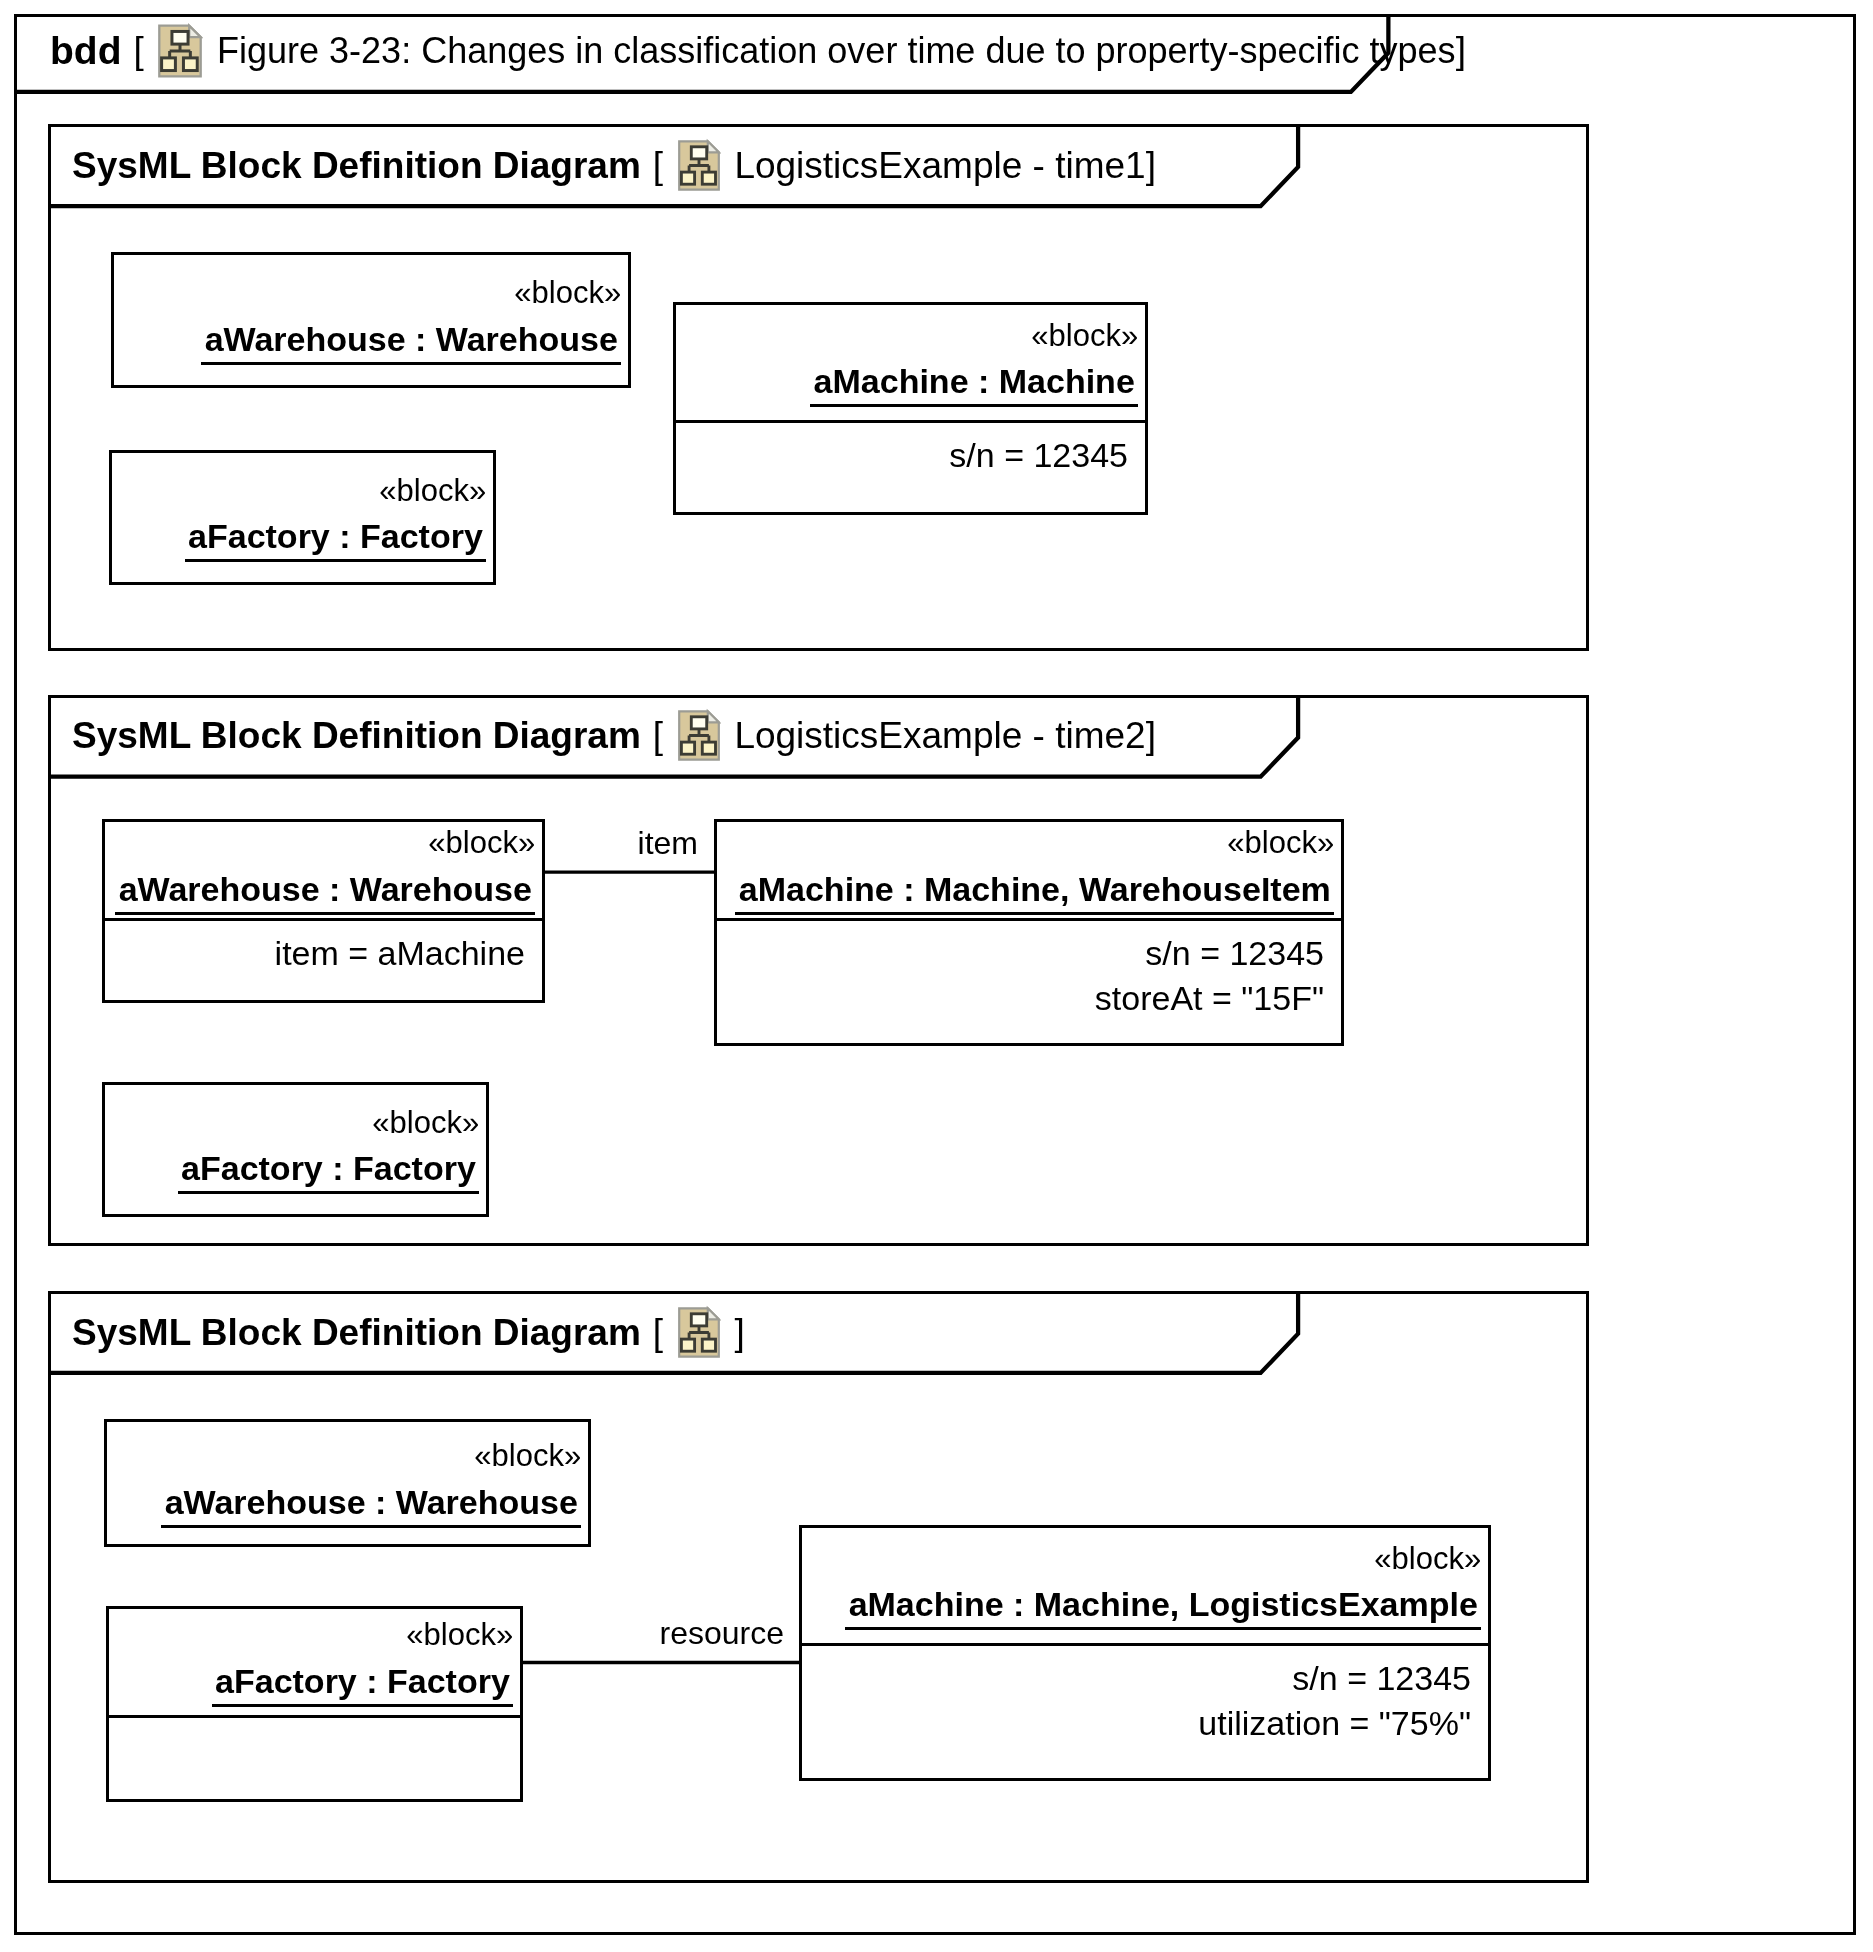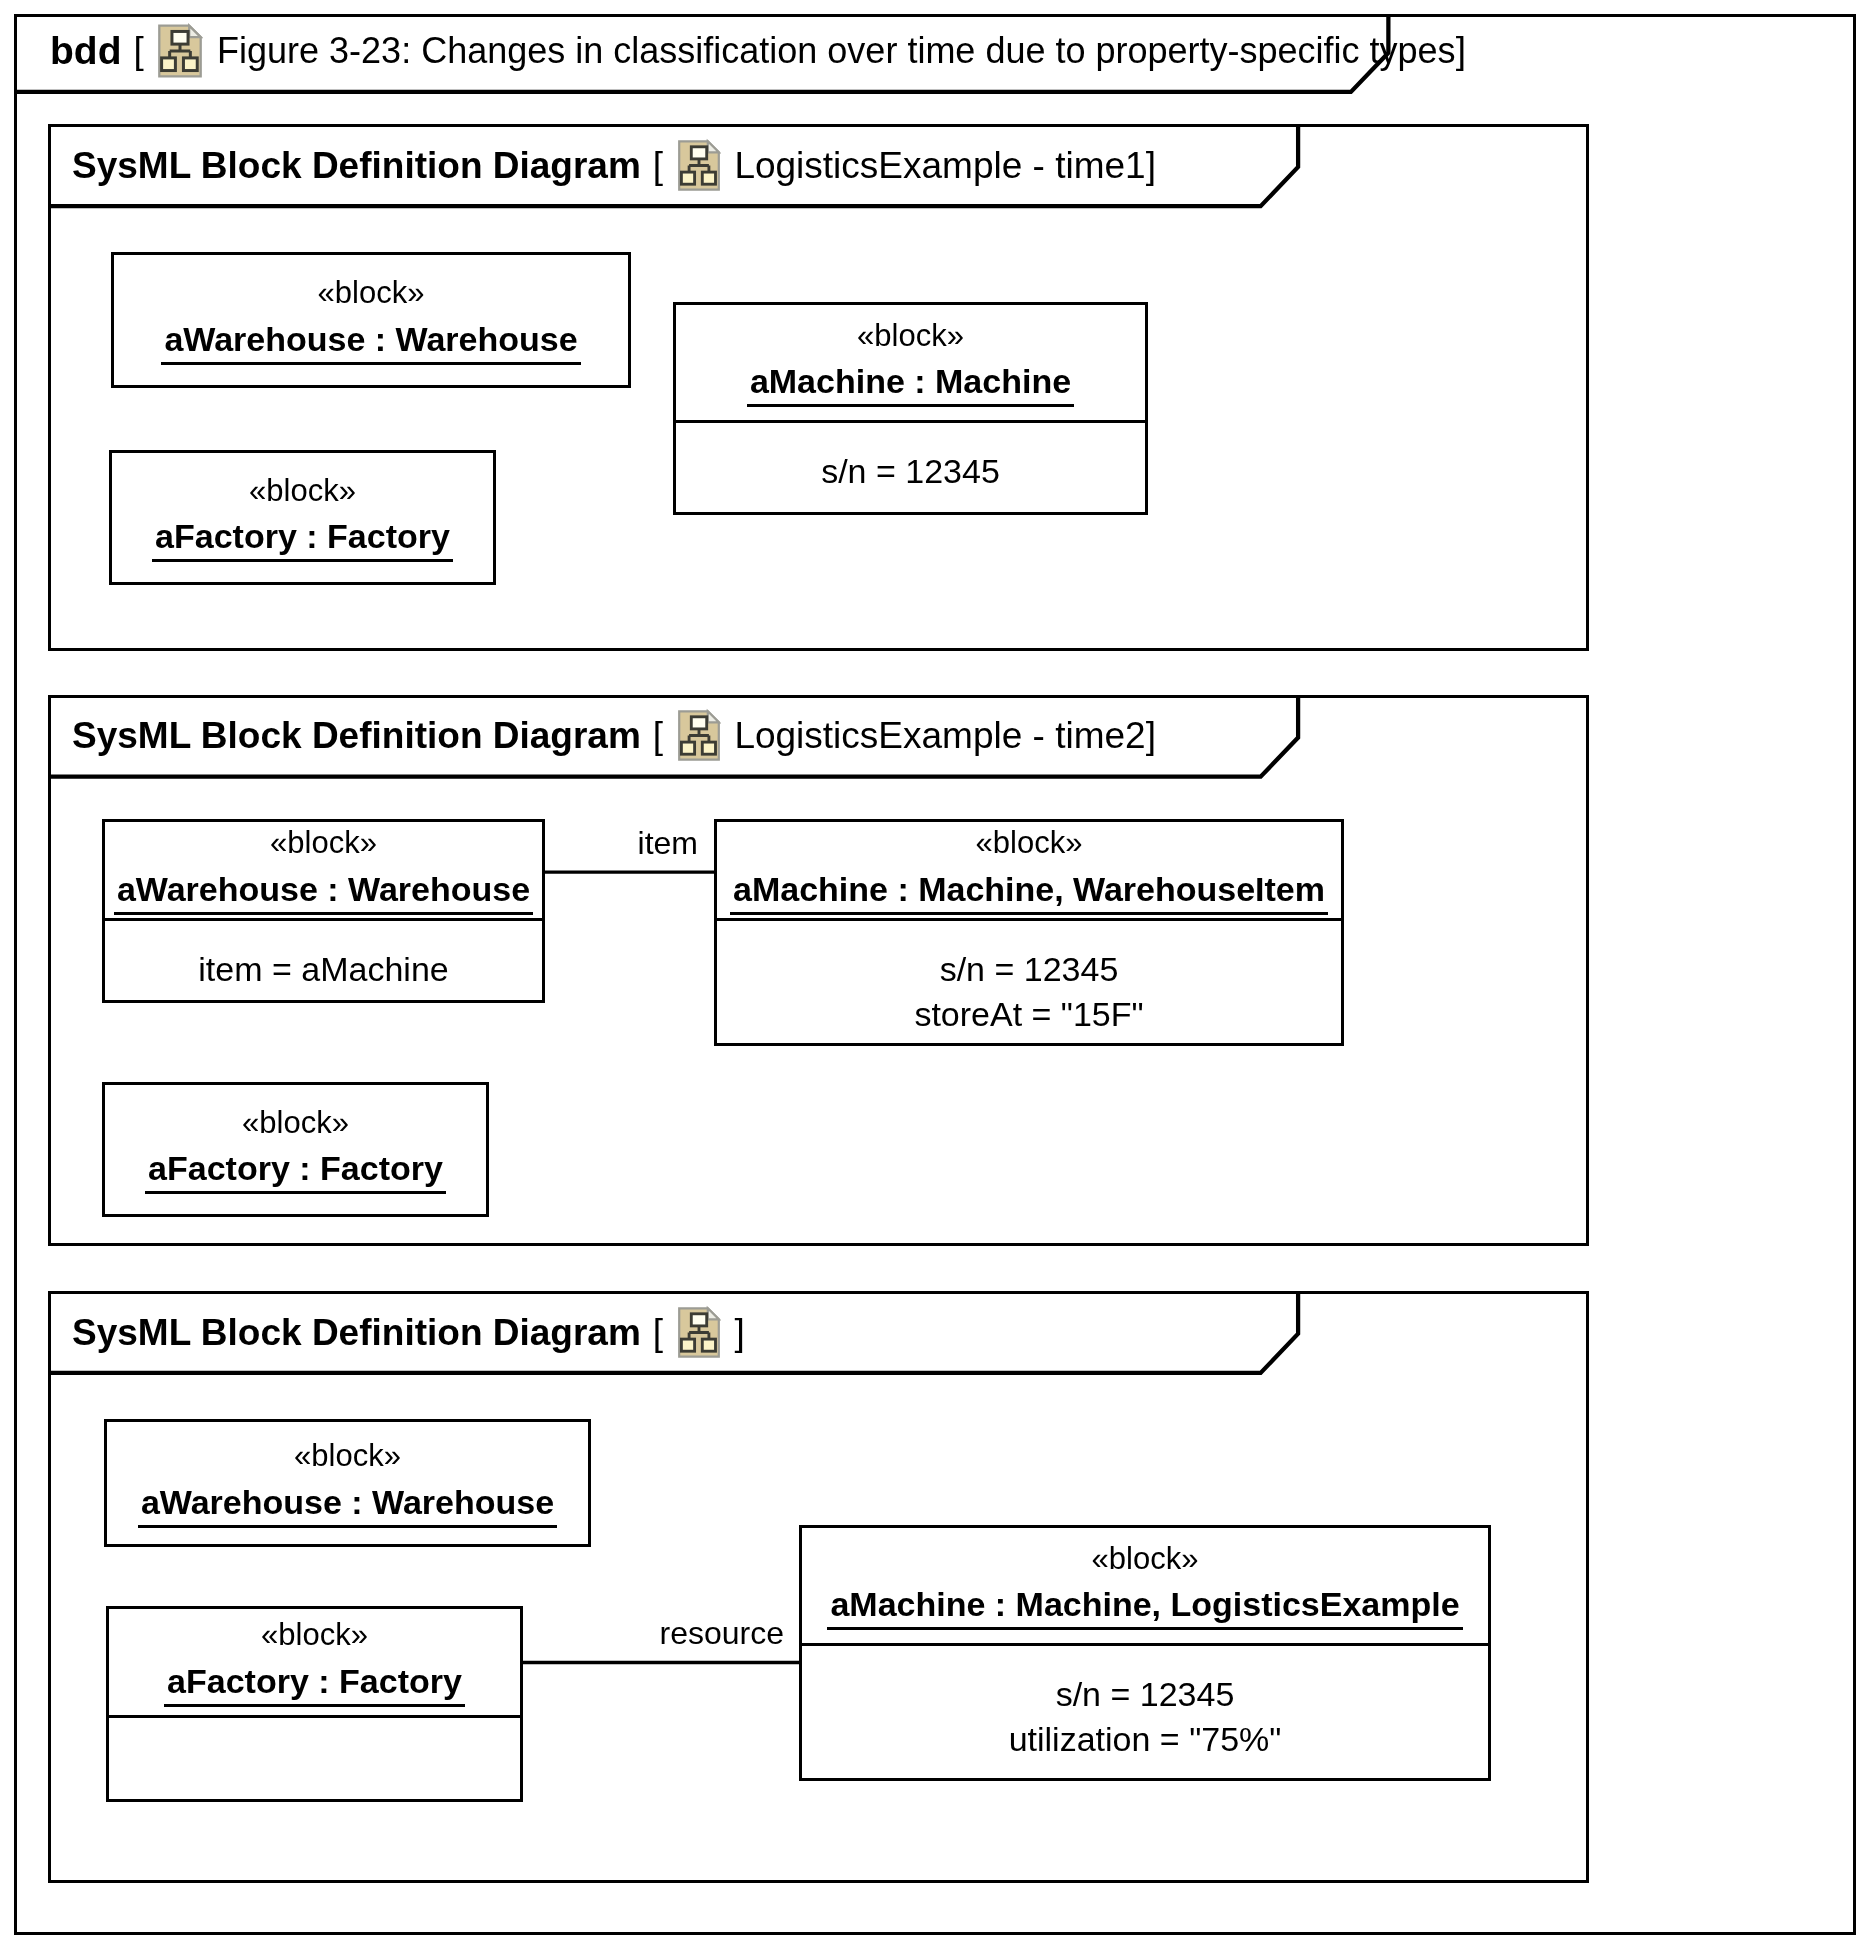--- a/index.html
+++ b/index.html
@@ -12,26 +12,26 @@
   .tab-text{position:absolute;z-index:4;white-space:nowrap;display:flex;align-items:center;height:51px;}
   .kw{font-weight:bold;font-size:39px;}
   .hd{font-weight:bold;font-size:37px;}
   .ttl{font-size:36px;}
   .fttl{font-size:37px;}
   .br{font-size:37px;padding:0 12px;}
   .br2{font-size:37px;padding:0 10.2px 0 0;}
   .diag-icon{display:inline-block;margin:0 13.6px 0 1.7px;line-height:0;}
   .block{position:absolute;border:3.4px solid #000;background:#fff;z-index:2;box-sizing:border-box;
          display:flex;flex-direction:column;}
-  .name-comp{display:flex;flex-direction:column;align-items:center;justify-content:center;
+  .name-comp{display:flex;flex-direction:column;align-items:flex-end;justify-content:center;
              gap:8.5px;flex:1;padding:3.4px 6.8px;box-sizing:border-box;}
   .block.hasvals .name-comp{flex:0 0 auto;border-bottom:3.4px solid #000;}
   .stereotype{font-size:31px;}
   .bname{font-weight:bold;font-size:34px;border-bottom:3.4px solid #000;padding:0 3.4px 3.4px;white-space:nowrap;}
-  .vals{padding:10.2px 17px;font-size:34px;line-height:1.32;text-align:center;margin-top:16px;}
+  .vals{padding:10.2px 17px;font-size:34px;line-height:1.32;text-align:right;}
   .conn-label{position:absolute;z-index:4;font-size:32px;text-align:right;}
 </style>
 </head>
 <body>
 
 <div class="stage">
 
   <div class="frame" style="left:13.6px;top:13.6px;width:1836px;height:1915px;"></div>
 
   <div class="frame" style="left:48px;top:124px;width:1535px;height:521px;"></div>

